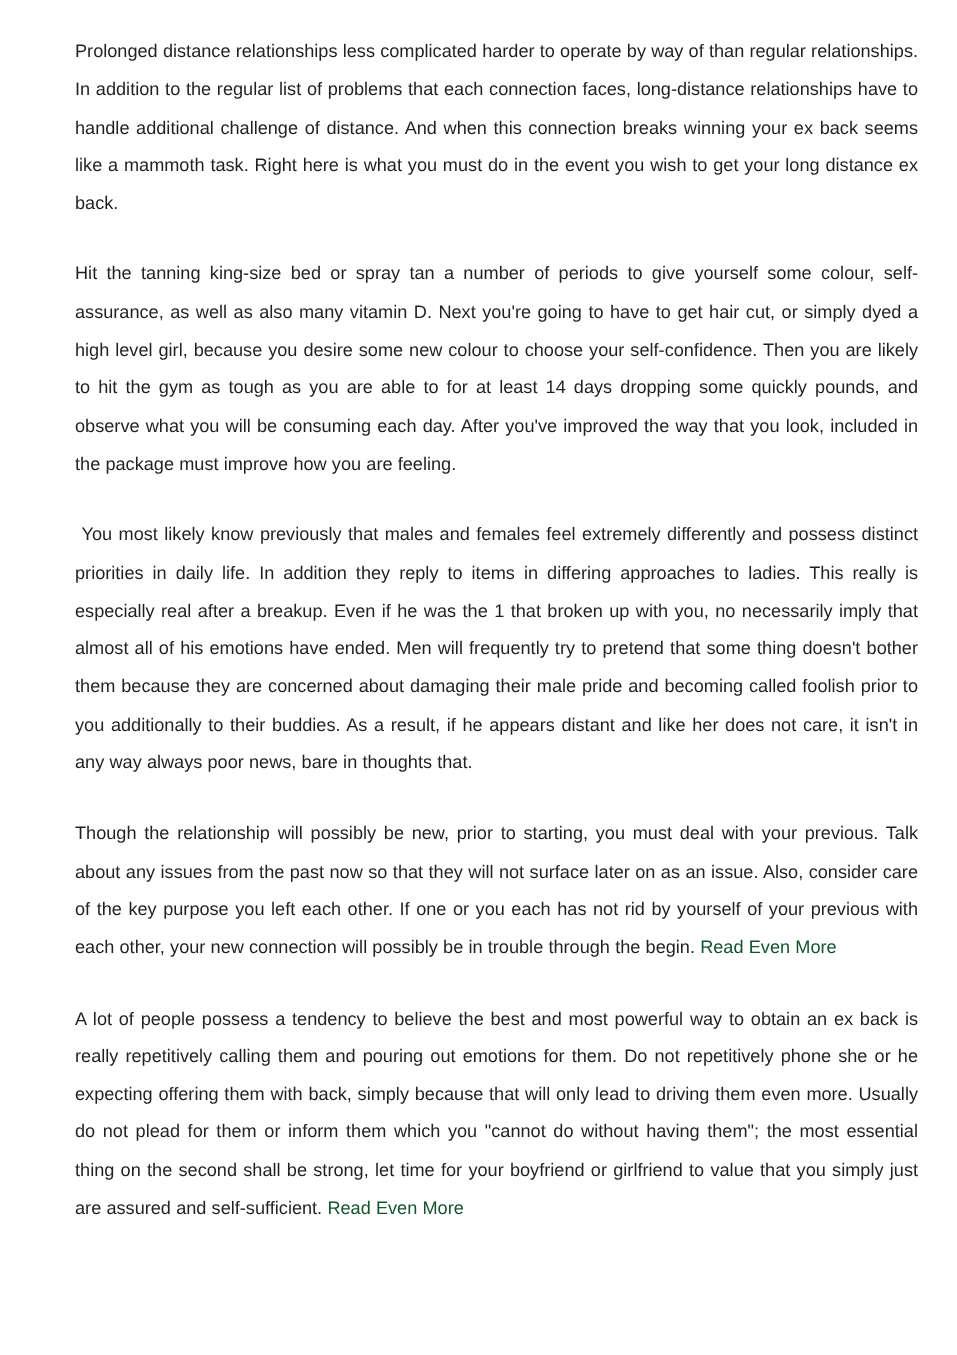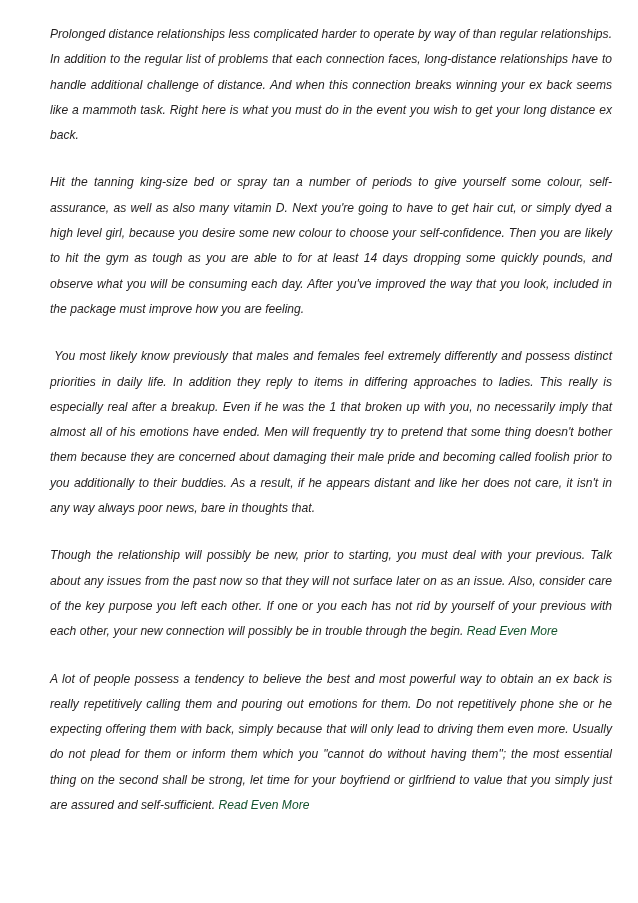--- a/index.html
+++ b/index.html
@@ -36,21 +36,20 @@
     color: #161313;
   }
   .para {
     font-size: 12.1px;
     line-height: 25.3px;
     text-align: justify;
     text-justify: inter-word;
     margin: 0 0 22px 0;
     color: #221f1f;
     word-spacing: 0.1px;
-    font-style: italic;
   }
   .para:last-of-type {
     margin-bottom: 1px;
   }
   .link {
     color: #14532d;
     text-decoration: none;
     cursor: pointer;
   }
   .link-block {

